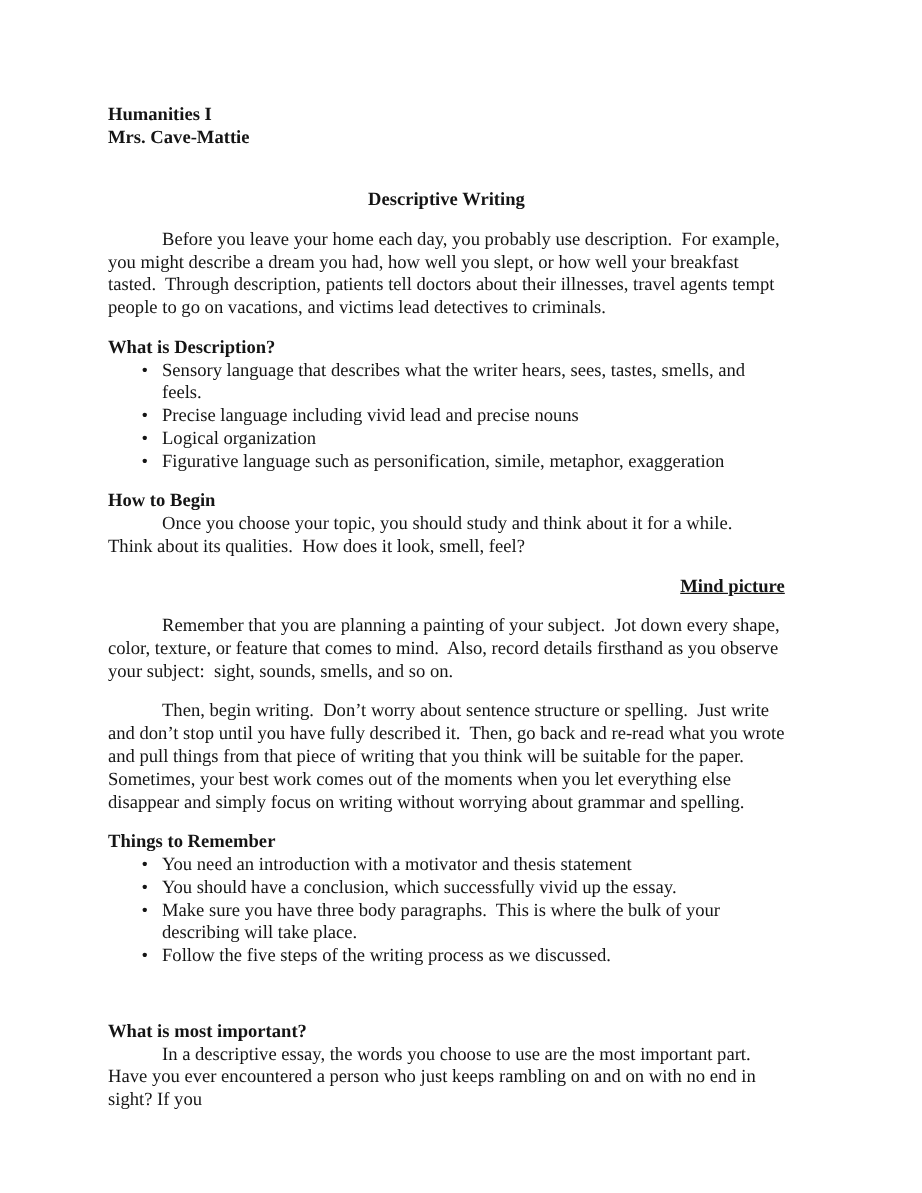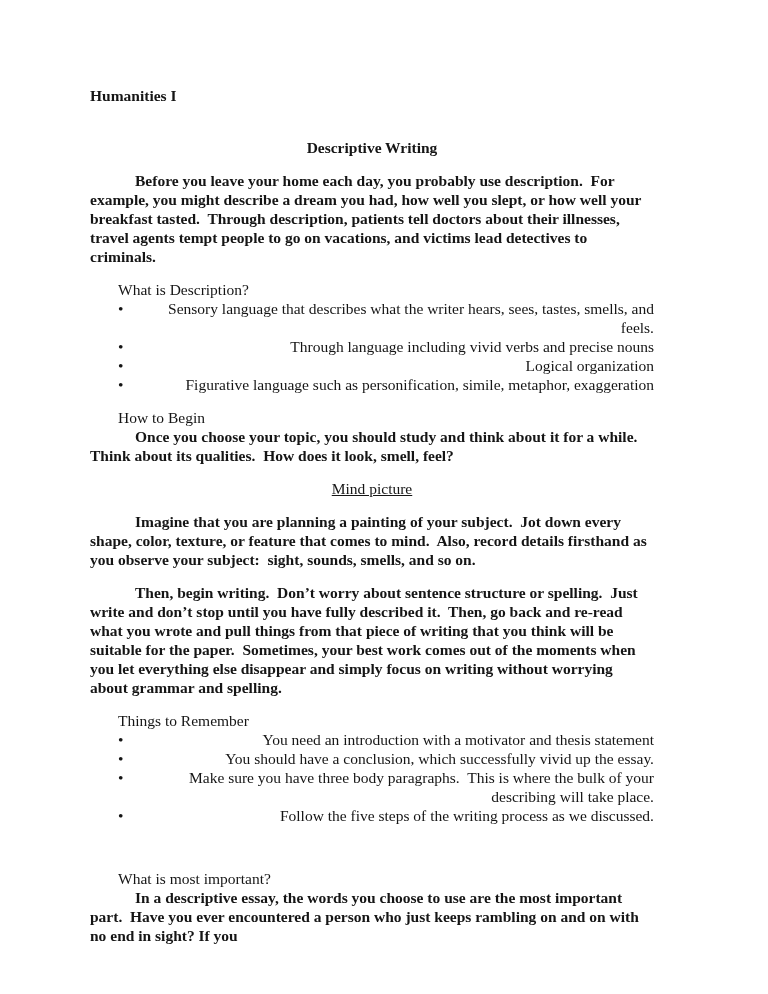--- a/index.html
+++ b/index.html
@@ -15,80 +15,80 @@
     height: 994px;
     padding: 86px 90px 0 90px;
     font-family: "Liberation Serif", "DejaVu Serif", serif;
     font-size: 15.5px;
     line-height: 19px;
     color: #151515;
     background: #ffffff;
   }
   p, h1, h2, ul, li, div { margin: 0; padding: 0; font-size: inherit; line-height: inherit; }
   .bold { font-weight: bold; }
-  .para { white-space: pre-wrap; font-weight: bold; }
+  .para { white-space: pre-wrap; }
   .indent { text-indent: 45px; }
   .doc-title {
     text-align: center;
     font-weight: bold;
     margin-top: 33px;
   }
   .centered-underline {
-    text-align: center;
+    text-align: right;
     text-decoration: underline;
-    font-weight: normal;
+    font-weight: bold;
   }
-  h2.heading { font-weight: normal; margin-left: 28px; }
+  h2.heading { font-weight: bold; }
   .mt { margin-top: 14px; }
   .mt-large { margin-top: 44px; }
   ul.bullets { list-style: none; }
   ul.bullets li {
     position: relative;
     padding-left: 45px;
     white-space: pre-wrap;
-    text-align: right;
   }
   ul.bullets li::before {
     content: "\2022";
     position: absolute;
     left: 28px;
     top: 0;
   }
 </style>
 </head>
 <body>
 
 <div class="page">
 
   <div>
     <div class="bold">Humanities I</div>
+    <div class="bold">Mrs. Cave-Mattie</div>
   </div>
 
   <h1 class="doc-title">Descriptive Writing</h1>
 
   <p class="para indent mt">Before you leave your home each day, you probably use description.  For example, you might describe a dream you had, how well you slept, or how well your breakfast tasted.  Through description, patients tell doctors about their illnesses, travel agents tempt people to go on vacations, and victims lead detectives to criminals.</p>
 
   <section class="mt">
     <h2 class="heading">What is Description?</h2>
     <ul class="bullets">
       <li>Sensory language that describes what the writer hears, sees, tastes, smells, and feels.</li>
-      <li>Through language including vivid verbs and precise nouns</li>
+      <li>Precise language including vivid lead and precise nouns</li>
       <li>Logical organization</li>
       <li>Figurative language such as personification, simile, metaphor, exaggeration</li>
     </ul>
   </section>
 
   <section class="mt">
     <h2 class="heading">How to Begin</h2>
     <p class="para indent">Once you choose your topic, you should study and think about it for a while.  Think about its qualities.  How does it look, smell, feel?</p>
   </section>
 
   <section class="mt">
     <h2 class="centered-underline">Mind picture</h2>
-    <p class="para indent mt">Imagine that you are planning a painting of your subject.  Jot down every shape, color, texture, or feature that comes to mind.  Also, record details firsthand as you observe your subject:  sight, sounds, smells, and so on.</p>
+    <p class="para indent mt">Remember that you are planning a painting of your subject.  Jot down every shape, color, texture, or feature that comes to mind.  Also, record details firsthand as you observe your subject:  sight, sounds, smells, and so on.</p>
     <p class="para indent mt">Then, begin writing.  Don’t worry about sentence structure or spelling.  Just write and don’t stop until you have fully described it.  Then, go back and re-read what you wrote and pull things from that piece of writing that you think will be suitable for the paper.  Sometimes, your best work comes out of the moments when you let everything else disappear and simply focus on writing without worrying about grammar and spelling.</p>
   </section>
 
   <section class="mt">
     <h2 class="heading">Things to Remember</h2>
     <ul class="bullets">
       <li>You need an introduction with a motivator and thesis statement</li>
       <li>You should have a conclusion, which successfully vivid up the essay.</li>
       <li>Make sure you have three body paragraphs.  This is where the bulk of your describing will take place.</li>
       <li>Follow the five steps of the writing process as we discussed.</li>

